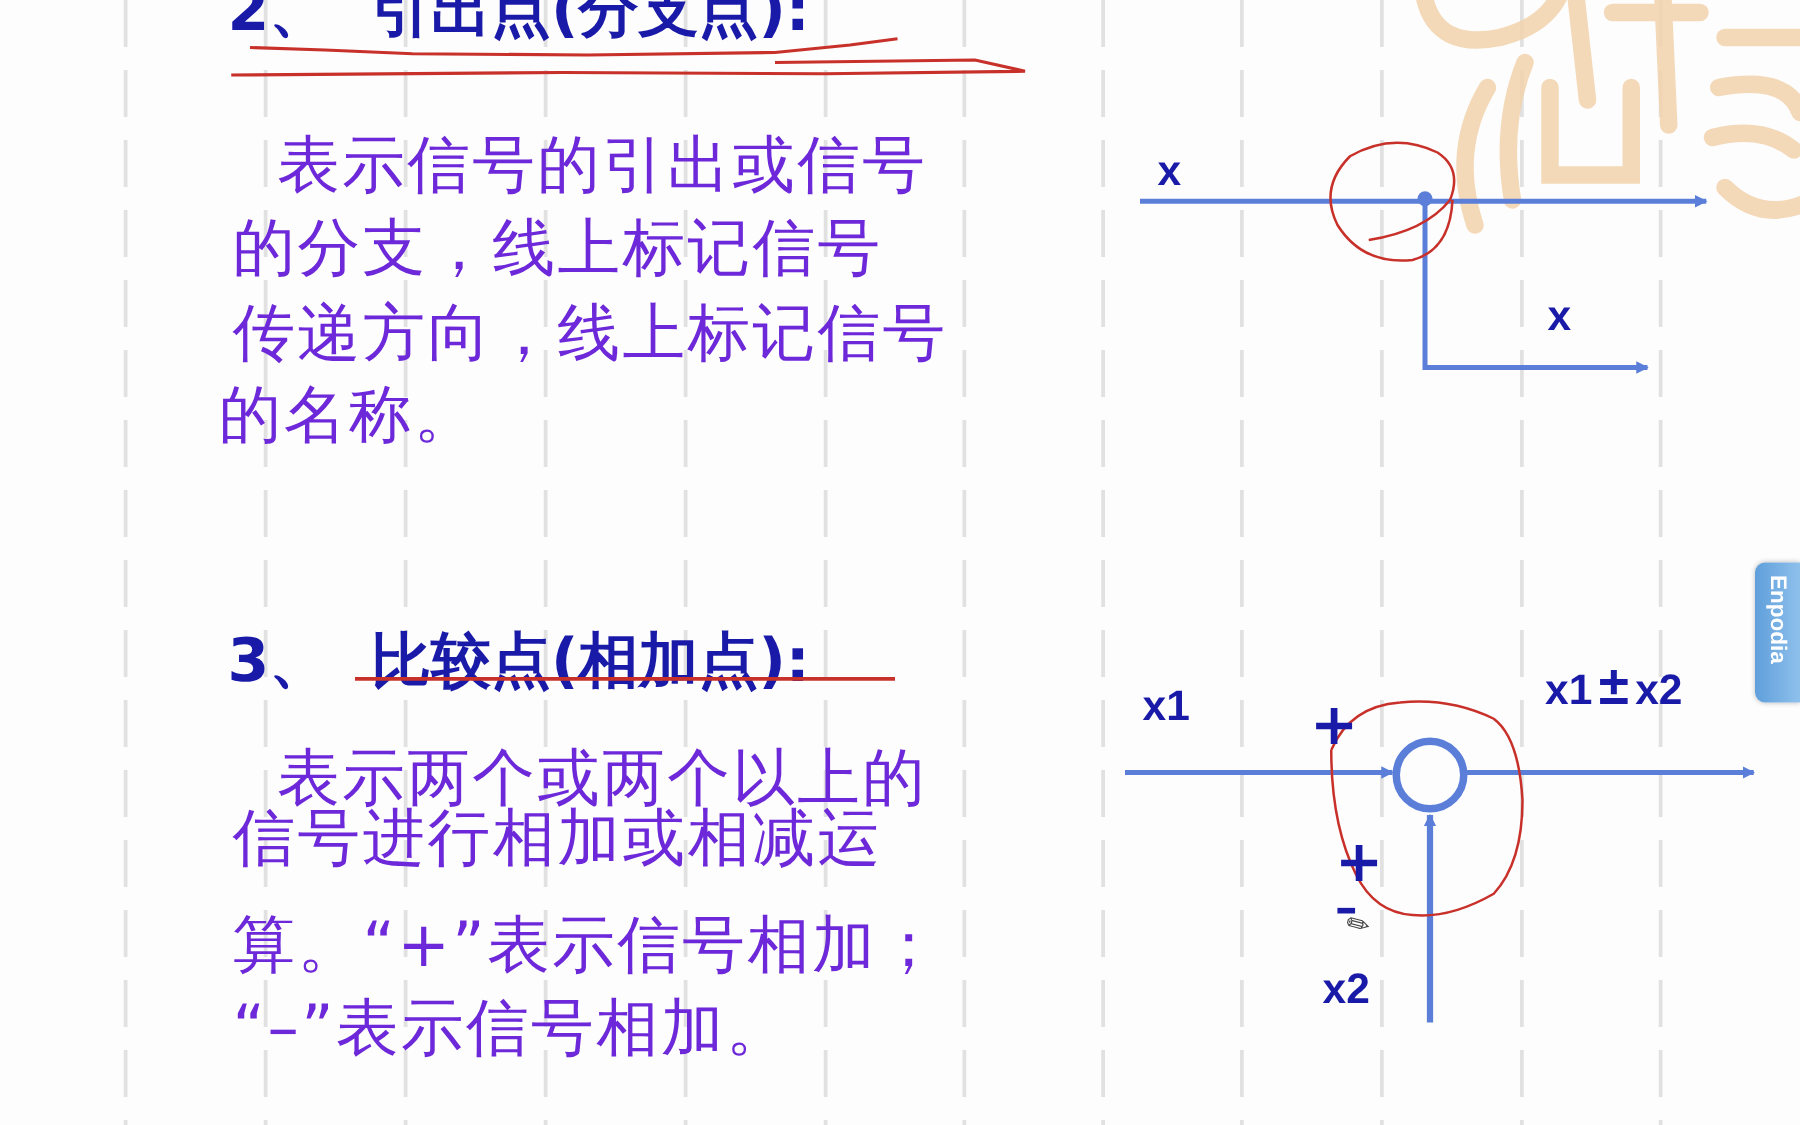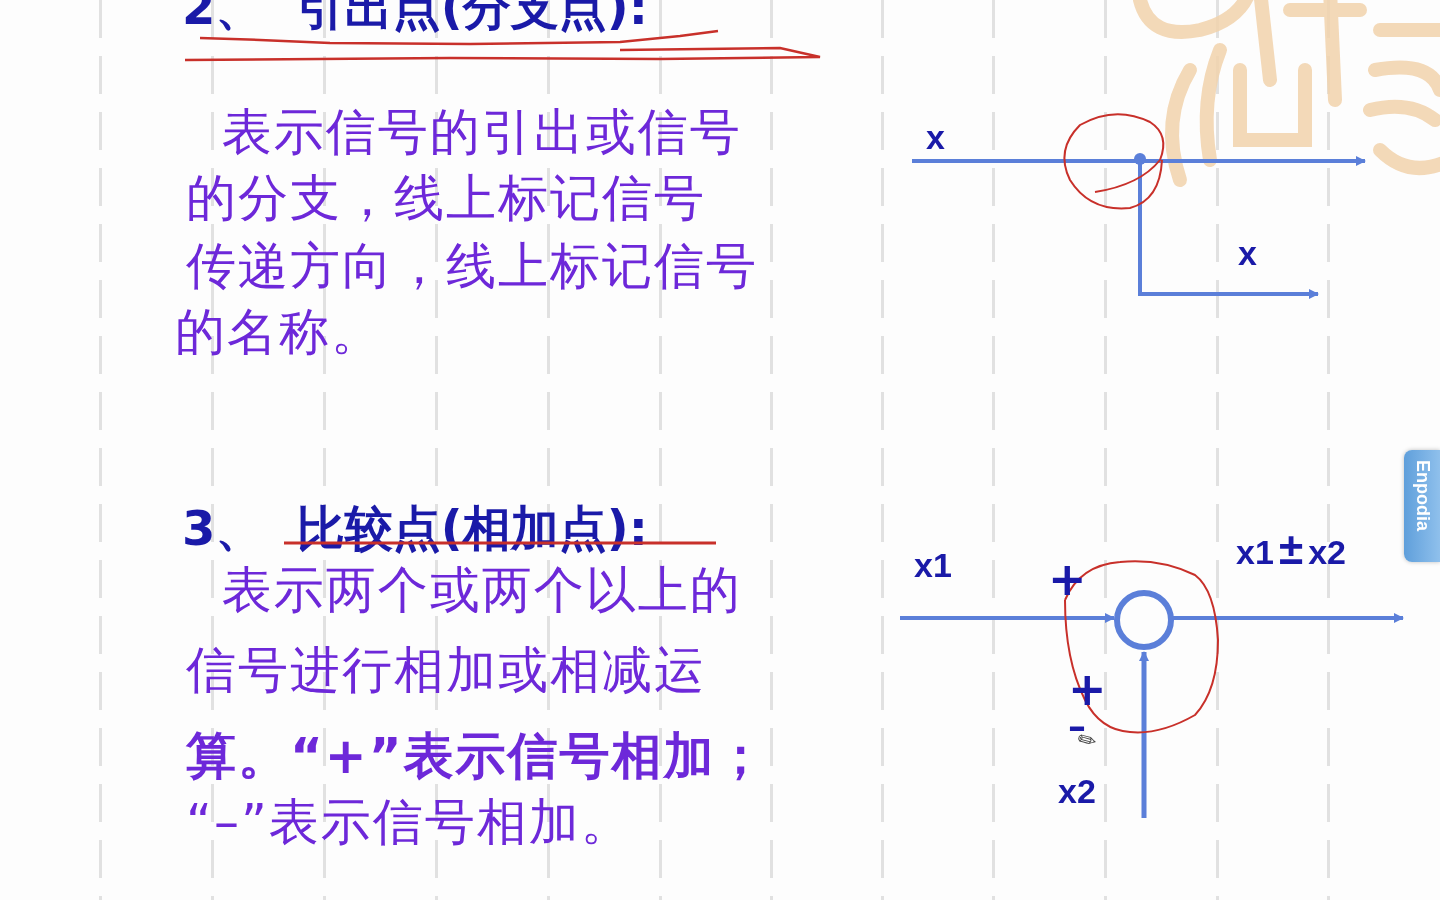--- a/index.html
+++ b/index.html
@@ -71,23 +71,23 @@
 <div class="heading" style="left:182px; top:-24px;">2、  引出点(分支点):</div>
 <div>
   <div class="cn" style="left:186px; top:74px;">  表示信号的引出或信号</div>
   <div class="cn" style="left:186px; top:140px;">的分支，线上标记信号</div>
   <div class="cn" style="left:186px; top:208px;">传递方向，线上标记信号</div>
   <div class="cn" style="left:175px; top:274px;">的名称。</div>
 </div>
 
 <div class="heading" style="left:182px; top:460px;margin-top:37px;">3、  比较点(相加点):</div>
 <div>
-  <div class="cn" style="left:186px; top:532px;">  表示两个或两个以上的</div>
+  <div class="cn" style="left:186px; top:564px;">  表示两个或两个以上的</div>
   <div class="cn" style="left:186px; top:612px;">信号进行相加或相减运</div>
-  <div class="cn" style="left:186px; top:698px;font-weight:bold;">算。“+”表示信号相加；</div>
+  <div class="cn" style="left:186px; top:698px;">算。“+”表示信号相加；</div>
   <div class="cn" style="left:186px; top:764px;">“–”表示信号相加。</div>
 </div>
 
 <svg class="diagram" viewBox="0 0 1440 900">
   <defs>
     <marker id="arr" markerWidth="10" markerHeight="10" refX="9" refY="5" orient="auto" markerUnits="userSpaceOnUse">
       <path d="M0 0 L10 5 L0 10 Z" fill="#5b7fd9"></path>
     </marker>
   </defs>
 

